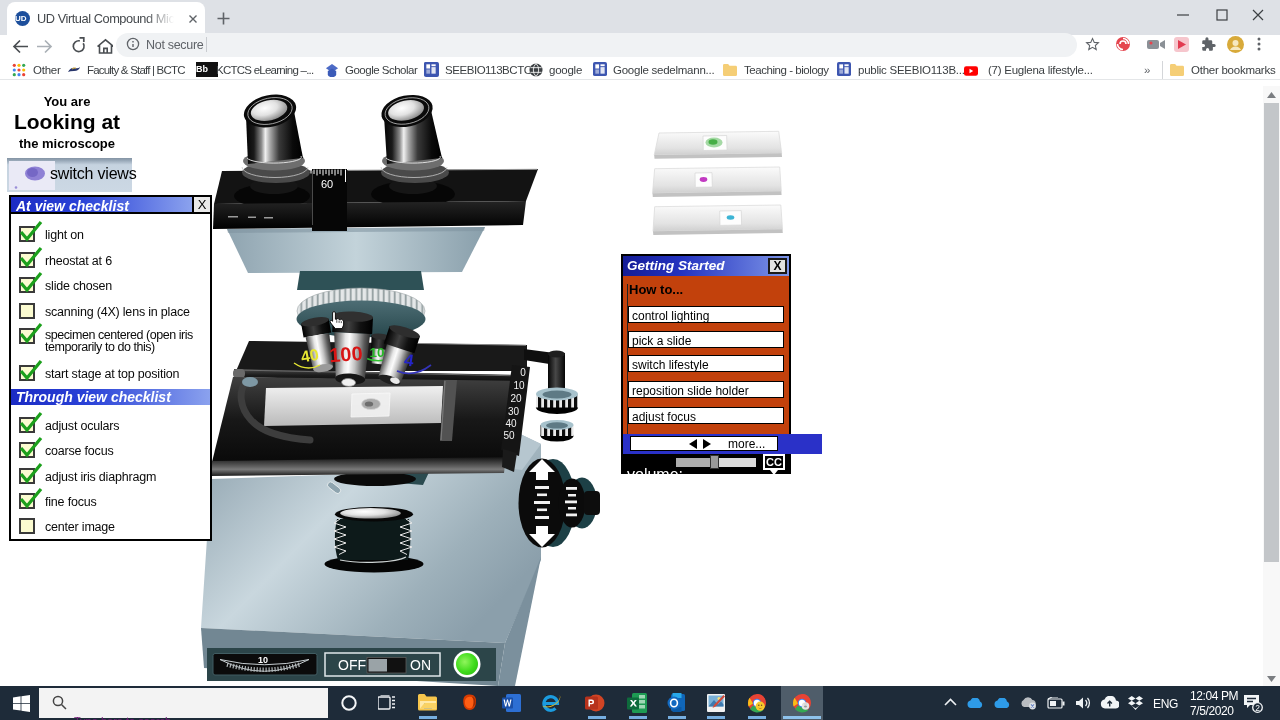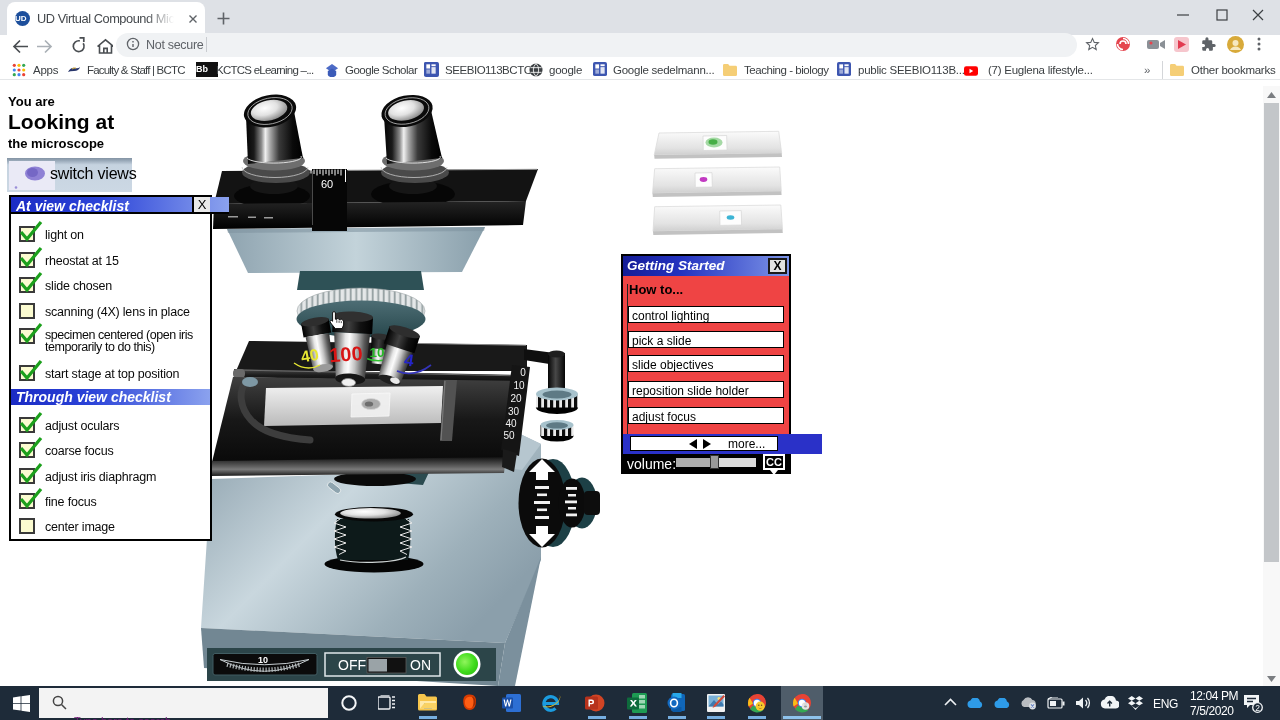--- a/index.html
+++ b/index.html
@@ -11,30 +11,30 @@
 #tabtitle{position:absolute;left:37px;top:11px;width:148px;height:14px;font-size:12.8px;color:#45494d;white-space:nowrap;overflow:hidden;letter-spacing:-.45px}
 #tabfade{position:absolute;left:146px;top:8px;width:40px;height:24px;background:linear-gradient(90deg,rgba(255,255,255,0),#fff 70%)}
 #favicon{position:absolute;left:15px;top:11px;width:15px;height:15px;border-radius:50%;background:#1d4f9c;color:#fff;font-size:8px;font-weight:bold;text-align:left;line-height:15px}
 .tx{position:absolute;color:#5f6368;font-size:15px}
 #toolbar{position:absolute;left:0;top:35px;width:1280px;height:23px;background:#fff}
 #pill{position:absolute;left:116px;top:33px;width:961px;height:24px;border-radius:12px;background:#f0f2f4}
 #bookbar{position:absolute;left:0;top:58px;width:1280px;height:22px;background:#fff;border-bottom:1px solid #e4e6e8}
 .bk{position:absolute;top:63.5px;font-size:11.5px;color:#3c4043;white-space:nowrap;letter-spacing:-.25px}
 .bkicon{position:absolute;width:14px;height:14px;top:63px}
 
-#titleblock{position:absolute;left:8px;top:94px;width:134px;text-align:left;color:#000;font-weight:bold}
+#titleblock{position:absolute;left:0px;top:94px;width:134px;text-align:center;color:#000;font-weight:bold}
 #switchbtn{position:absolute;left:7px;top:158px;width:125px;height:34px;background:linear-gradient(180deg,#8494a4 0,#93a3b3 6%,#c6d3e0 20%,#ccd8e4 100%)}
 #switchthumb{position:absolute;left:2px;top:3px;width:46px;height:29px;background:#eaeaf6}
 #checkpanel{position:absolute;left:9px;top:195px;width:203px;height:346px;border:2px solid #000;background:#fff}
 .bluebar{background:linear-gradient(90deg,#1b2bc4 0,#2b43d8 40%,#8ba2ee 100%);color:#fff;font-weight:bold;font-style:italic;font-size:14px}
 .citem{position:absolute;left:0;width:199px;height:17px}
 .cbox{position:absolute;left:8px;width:16px;height:16px;background:#fbfbd0;border:2px solid #3a3a3a}
 .clabel{position:absolute;left:34px;font-size:12.5px;color:#0a0a0a;white-space:nowrap;letter-spacing:-.2px}
 .chk{position:absolute;left:6px;top:-7px;width:26px;height:26px}
-#gs{position:absolute;left:621px;top:254px;width:170px;height:220px;border:2px solid #000;background:#ef4444}
+#gs{position:absolute;left:621px;top:254px;width:170px;height:220px;border:2px solid #000;background:#c2410c}
 .gsbtn{position:absolute;left:5px;width:156px;height:17px;border:1px solid #000;background:#fff;font-size:12px;color:#000;padding:2px 0 0 3px}
 
 #sb{position:absolute;left:1263px;top:86px;width:17px;height:600px;background:#f8f8f8}
 #sbthumb{position:absolute;left:1264px;top:103px;width:15px;height:459px;background:#c3c6c9}
 
 #taskbar{position:absolute;left:0;top:686px;width:1280px;height:34px;background:#1e2b39}
 #searchbox{position:absolute;left:39px;top:688px;width:289px;height:30px;background:#f3f3f3}
 .tray{position:absolute;color:#fff;font-size:12px}
 </style></head>
 <body>
@@ -108,21 +108,21 @@
         <circle cx="7" cy="2.3" r="1.6" fill="#fbbc04"></circle>
         <circle cx="11.7" cy="2.3" r="1.6" fill="#34a853"></circle>
         <circle cx="2.3" cy="7" r="1.6" fill="#4285f4"></circle>
         <circle cx="7" cy="7" r="1.6" fill="#ea4335"></circle>
         <circle cx="11.7" cy="7" r="1.6" fill="#fbbc04"></circle>
         <circle cx="2.3" cy="11.7" r="1.6" fill="#34a853"></circle>
         <circle cx="7" cy="11.7" r="1.6" fill="#4285f4"></circle>
         <circle cx="11.7" cy="11.7" r="1.6" fill="#ea4335"></circle>
       </g>
     </svg>
-<div class="bk" style="left:33px">Apps</div>
+<div class="bk" style="left:33px">Other</div>
 <svg class="bkicon" style="left:67px" width="14" height="14" viewBox="0 0 14 14">
       <path d="M1 9 q3-5 7-4 q3 1 5 -1 q-1 4 -6 4 q-4 0 -6 1z" fill="#27356b"></path>
       <path d="M5 6 q2 -1.5 4 -1" stroke="#e8b93c" stroke-width="1" fill="none"></path>
     </svg>
 <div class="bk" style="left:87px;letter-spacing:-.8px">Faculty &amp; Staff | BCTC</div>
 <div class="abs" style="left:196px;top:62px;width:22px;height:15px;background:#111;color:#fff;font-size:9px;font-weight:bold;text-align:left;line-height:15px">Bb</div>
 <div class="bk" style="left:216px;letter-spacing:-.75px">KCTCS eLearning –...</div>
 <svg class="bkicon" style="left:325px" width="15" height="15" viewBox="0 0 15 15">
       <path d="M7.5 1 L14 5.5 L7.5 10 L1 5.5z" fill="#4d6bc6"></path>
       <path d="M7.5 6 L12 8.5 V12 A 4.5 3 0 0 1 3 12 V8.5z" fill="#3b5bb8"></path>
@@ -484,37 +484,37 @@
 <div id="switchthumb">
 <svg width="46" height="29" viewBox="0 0 46 29">
           <ellipse cx="26" cy="12.5" rx="10" ry="7" fill="#8f81d5"></ellipse>
           <ellipse cx="23.5" cy="11.5" rx="5.5" ry="4.5" fill="#7567c5"></ellipse>
           <circle cx="7" cy="26.5" r="1.3" fill="#9a8ed8"></circle>
         </svg>
 </div>
 <div class="abs" style="left:43px;top:7px;font-size:16px;color:#000;white-space:nowrap;letter-spacing:-.2px">switch views</div>
 </div>
 <div id="checkpanel">
-<div class="abs bluebar" style="left:0;top:0;width:218px;height:17px;border-bottom:2px solid #000">
+<div class="abs bluebar" style="left:0;top:0;width:181px;height:17px;border-bottom:2px solid #000">
         <span style="position:absolute;left:5px;top:1px">At view checklist</span>
       </div>
 <div class="abs" style="left:181px;top:0;width:18px;height:17px;background:#e9e9e9;border-left:2px solid #000;border-bottom:2px solid #000;font-size:13px;text-align:center;line-height:16px">X</div>
 <div class="citem" style="top:29px">
         <div class="cbox"></div>
         <svg class="chk" viewBox="0 0 26 26">
           <path d="M4 13 L10 20 L24 3" stroke="#1ca01c" stroke-width="3.2" fill="none"></path>
         </svg>
         <div class="clabel" style="top:2px">light on</div>
       </div>
 <div class="citem" style="top:54.5px">
         <div class="cbox"></div>
         <svg class="chk" viewBox="0 0 26 26">
           <path d="M4 13 L10 20 L24 3" stroke="#1ca01c" stroke-width="3.2" fill="none"></path>
         </svg>
-        <div class="clabel" style="top:2px">rheostat at 15</div>
+        <div class="clabel" style="top:2px">rheostat at 6</div>
       </div>
 <div class="citem" style="top:80px">
         <div class="cbox"></div>
         <svg class="chk" viewBox="0 0 26 26">
           <path d="M4 13 L10 20 L24 3" stroke="#1ca01c" stroke-width="3.2" fill="none"></path>
         </svg>
         <div class="clabel" style="top:2px">slide chosen</div>
       </div>
 <div class="citem" style="top:105.5px">
         <div class="cbox"></div>
@@ -573,34 +573,34 @@
 
 <div id="gs">
 <div class="abs bluebar" style="left:0;top:0;width:166px;height:20px;background:linear-gradient(90deg,#141c96 0,#2433c0 35%,#7d95e8 100%)">
         <span style="position:absolute;left:4px;top:2px;font-size:13.5px">Getting Started</span>
       </div>
 <div class="abs" style="left:145px;top:2px;width:19px;height:16px;background:#e2e2e2;border:2px solid #1a1a1a;font-size:12px;font-weight:bold;text-align:center;line-height:12px">X</div>
 <div class="abs" style="left:6px;top:26px;font-size:13px;font-weight:bold">How to...</div>
 <div class="abs" style="left:4px;top:28px;width:1px;height:152px;background:#222"></div>
 <div class="gsbtn" style="top:50px">control lighting</div>
 <div class="gsbtn" style="top:74.5px">pick a slide</div>
-<div class="gsbtn" style="top:99px">slide objectives</div>
+<div class="gsbtn" style="top:99px">switch lifestyle</div>
 <div class="gsbtn" style="top:124.5px">reposition slide holder</div>
 <div class="gsbtn" style="top:150.5px">adjust focus</div>
 <div class="abs" style="left:0;top:178px;width:199px;height:20px;background:#2a31c8">
 <div class="abs" style="left:7px;top:2px;width:148px;height:15px;background:#fff;border:1px solid #000">
 <svg class="abs" style="left:58px;top:2px" width="30" height="10" viewBox="0 0 30 10">
             <path d="M8 0 L8 10 L0 5z" fill="#000"></path>
             <path d="M14 0 L22 5 L14 10z" fill="#000"></path>
           </svg>
 <div class="abs" style="left:97px;top:0px;font-size:12px">more...</div>
 </div>
 </div>
 <div class="abs" style="left:0;top:198px;width:166px;height:18px;background:#000">
-<div class="abs" style="left:4px;top:2px;font-size:14px;color:#fff">volume:</div>
+<div class="abs" style="left:4px;top:12px;font-size:16px;color:#fff">volume:</div>
 <div class="abs" style="left:53px;top:4px;width:80px;height:9px;background:linear-gradient(90deg,#adadad 0,#adadad 45%,#dcdcdc 45%,#dcdcdc 100%)"></div>
 <div class="abs" style="left:87px;top:1px;width:9px;height:14px;background:#9a9a9a;border:1px solid #333"></div>
 <div class="abs" style="left:140px;top:0px;width:22px;height:16px;border:2px solid #fff;color:#fff;font-weight:bold;font-size:11px;text-align:center;line-height:12px;background:#000">CC</div>
 <div class="abs" style="left:147px;top:16px;width:0;height:0;border-left:4px solid transparent;border-right:4px solid transparent;border-top:5px solid #fff"></div>
 </div>
 </div>
 
 <div id="sb"></div>
 <div id="sbthumb"></div>
 <svg class="abs" style="left:1266px;top:91px" width="11" height="8" viewBox="0 0 11 8">

